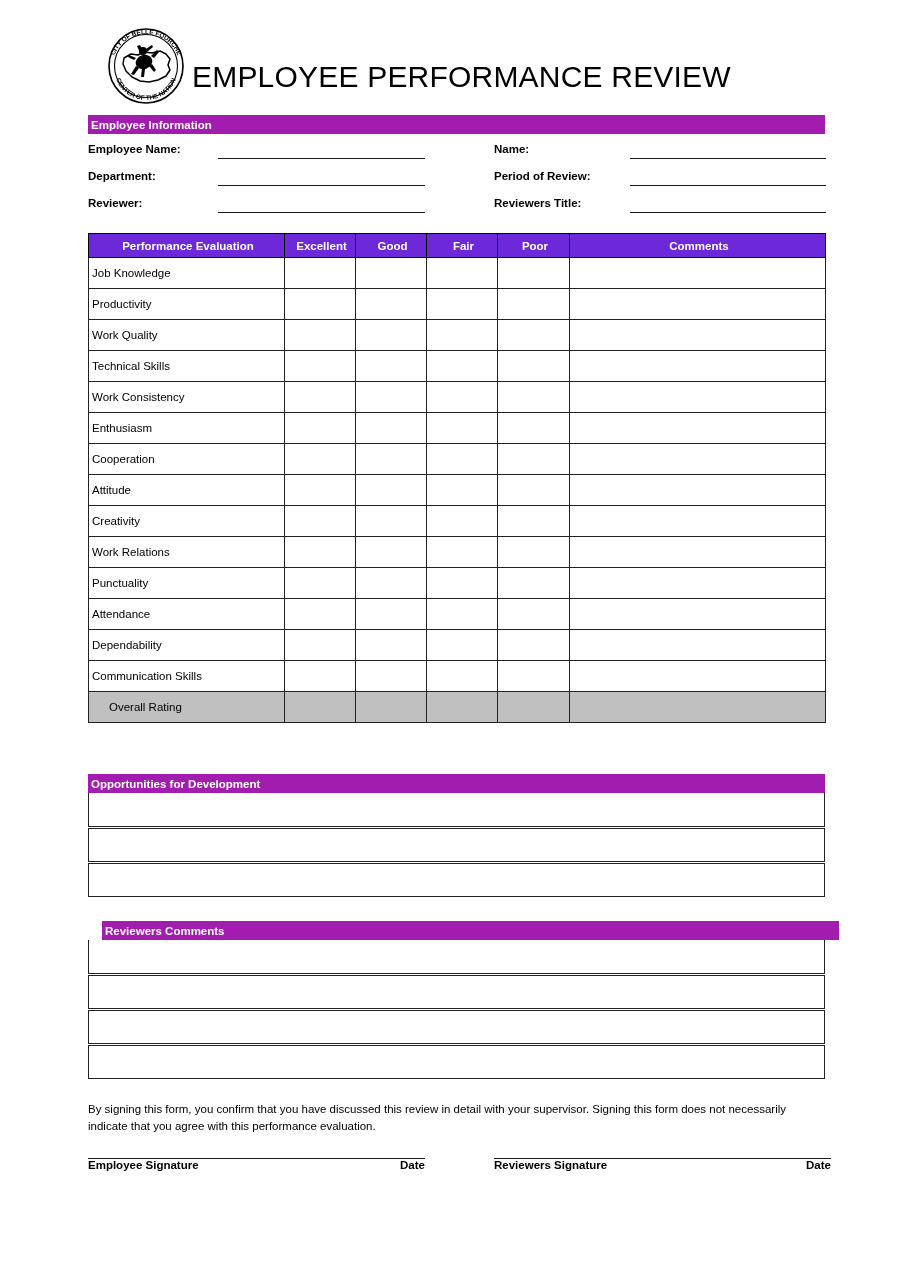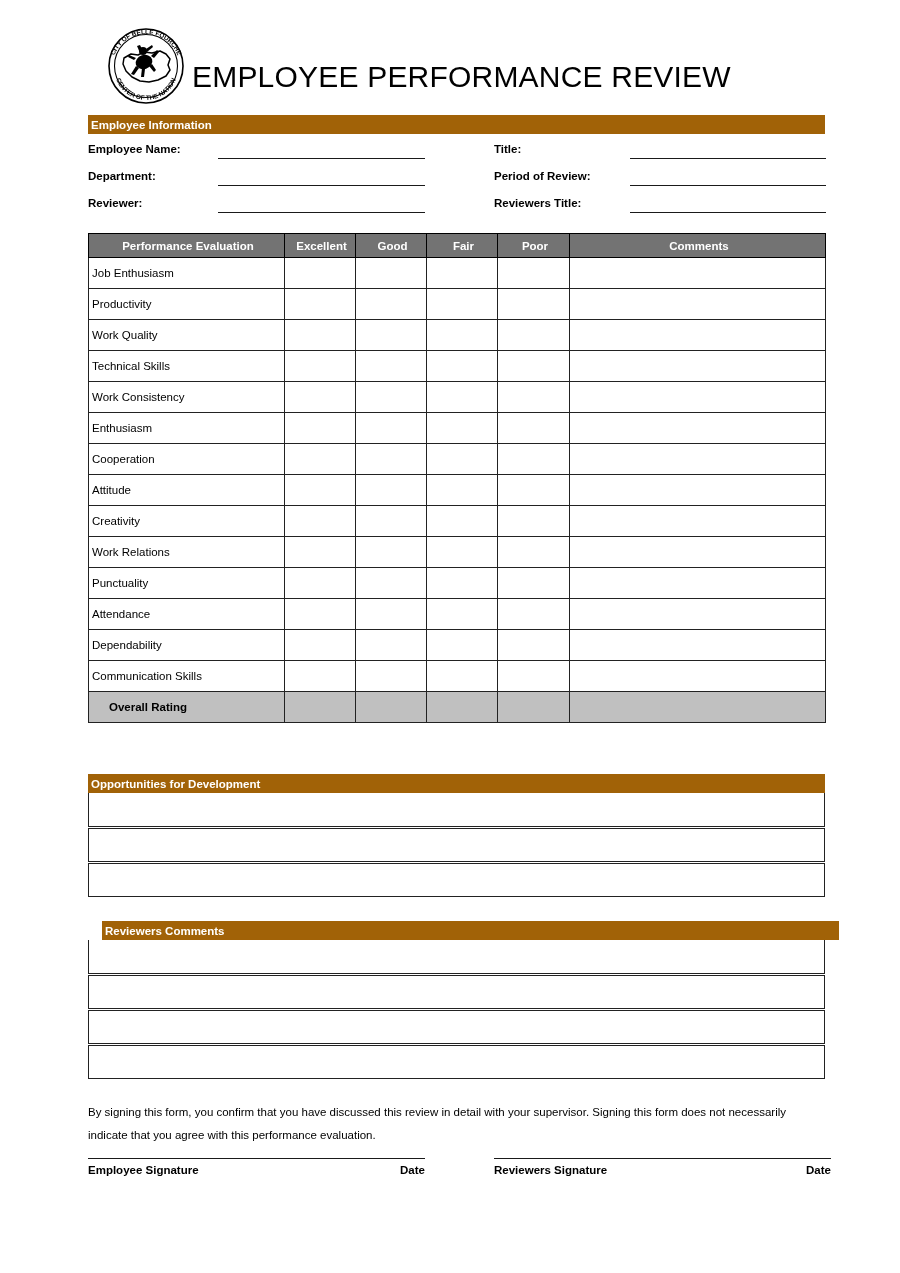--- a/index.html
+++ b/index.html
@@ -26,21 +26,21 @@
   .logo svg { display: block; width: 92px; height: 94px; }
   .form-title {
     position: absolute; left: 104px; top: 50px;
     font-size: 30px; font-weight: 400; letter-spacing: 0.2px;
     white-space: nowrap; line-height: 1;
   }
 
   
   .section-bar {
     position: absolute; left: 88px; width: 737px; height: 19px;
-    background: #a16207; color: #ffffff;
+    background: #a21caf; color: #ffffff;
     font-size: 11.5px; font-weight: bold;
     display: flex; align-items: center;
     padding-left: 3px;
   }
 
   
   .info-block { position: absolute; left: 88px; top: 143px; width: 740px; height: 80px; }
   .info-row { position: absolute; left: 0; width: 740px; height: 26px; }
   .info-label {
     position: absolute; font-size: 11.5px; font-weight: bold; white-space: nowrap;
@@ -61,30 +61,30 @@
     border-collapse: collapse;
     table-layout: fixed;
   }
   .eval-table th, .eval-table td {
     border: 1.3px solid #222222;
     font-size: 11.5px;
     height: 31px;
     padding: 0 0 0 3px;
   }
   .eval-table thead th {
-    background: #737373; color: #ffffff;
+    background: #6d28d9; color: #ffffff;
     border: 1.3px solid #000000;
     font-weight: bold; height: 24px;
     text-align: center;
     vertical-align: middle;
   }
   .eval-table thead th.col-crit { text-align: center; }
   .eval-table tbody td { vertical-align: middle; background: #ffffff; }
   .eval-table tbody tr.overall td {
-    background: #c0c0c0; font-weight: bold; padding-left: 20px;
+    background: #c0c0c0; font-weight: normal; padding-left: 20px;
   }
   .c-crit { width: 196px; }
   .c-exc  { width: 71px; }
   .c-good { width: 71px; }
   .c-fair { width: 71px; }
   .c-poor { width: 72px; }
   .c-comm { width: 256px; }
 
   
   .blank-section { position: absolute; left: 88px; width: 737px; }
@@ -92,32 +92,32 @@
     width: 737px; height: 34px;
     border: 1.4px solid #222222;
     background: #ffffff;
     margin-bottom: 1px;
   }
   .blank-row:first-child { border-top: none; }
 
   
   .disclaimer {
     position: absolute; left: 88px; top: 1101px; width: 730px;
-    font-size: 11.5px; line-height: 23px;
+    font-size: 11.5px; line-height: 17px;
   }
 
   
   .sign-area { position: absolute; left: 88px; top: 1158px; width: 740px; height: 40px; }
   .sign-block { position: absolute; top: 0; width: 337px; }
   .sign-block.left  { left: 0px; }
   .sign-block.right { left: 406px; }
   .sign-line { width: 337px; height: 0; border-bottom: 1.8px solid #1a1a1a; }
   .sign-labels {
     display: flex; justify-content: space-between;
-    margin-top: 5px; font-size: 11.5px; font-weight: bold;
+    font-size: 11.5px; font-weight: bold;
   }
 </style>
 </head>
 <body>
 
 <div class="page">
 
   <div class="header">
     <div class="logo">
       <svg viewBox="0 0 92 94" xmlns="http://www.w3.org/2000/svg">
@@ -155,21 +155,21 @@
   </div>
 
   <div class="section-bar" style="top:115px;">
     <span>Employee Information</span>
   </div>
 
   <div class="info-block">
     <div class="info-row" style="top:0px;">
       <span class="info-label lbl-left">Employee Name:</span>
       <span class="info-line line-left"></span>
-      <span class="info-label lbl-right">Title:</span>
+      <span class="info-label lbl-right">Name:</span>
       <span class="info-line line-right"></span>
     </div>
     <div class="info-row" style="top:27px;">
       <span class="info-label lbl-left">Department:</span>
       <span class="info-line line-left"></span>
       <span class="info-label lbl-right">Period of Review:</span>
       <span class="info-line line-right"></span>
     </div>
     <div class="info-row" style="top:54px;">
       <span class="info-label lbl-left">Reviewer:</span>
@@ -193,21 +193,21 @@
         <th class="col-crit">Performance Evaluation</th>
         <th>Excellent</th>
         <th>Good</th>
         <th>Fair</th>
         <th>Poor</th>
         <th>Comments</th>
       </tr>
     </thead>
     <tbody>
       <tr>
-        <td>Job Enthusiasm</td>
+        <td>Job Knowledge</td>
         <td></td>
         <td></td>
         <td></td>
         <td></td>
         <td></td>
       </tr>
       <tr>
         <td>Productivity</td>
         <td></td>
         <td></td>

